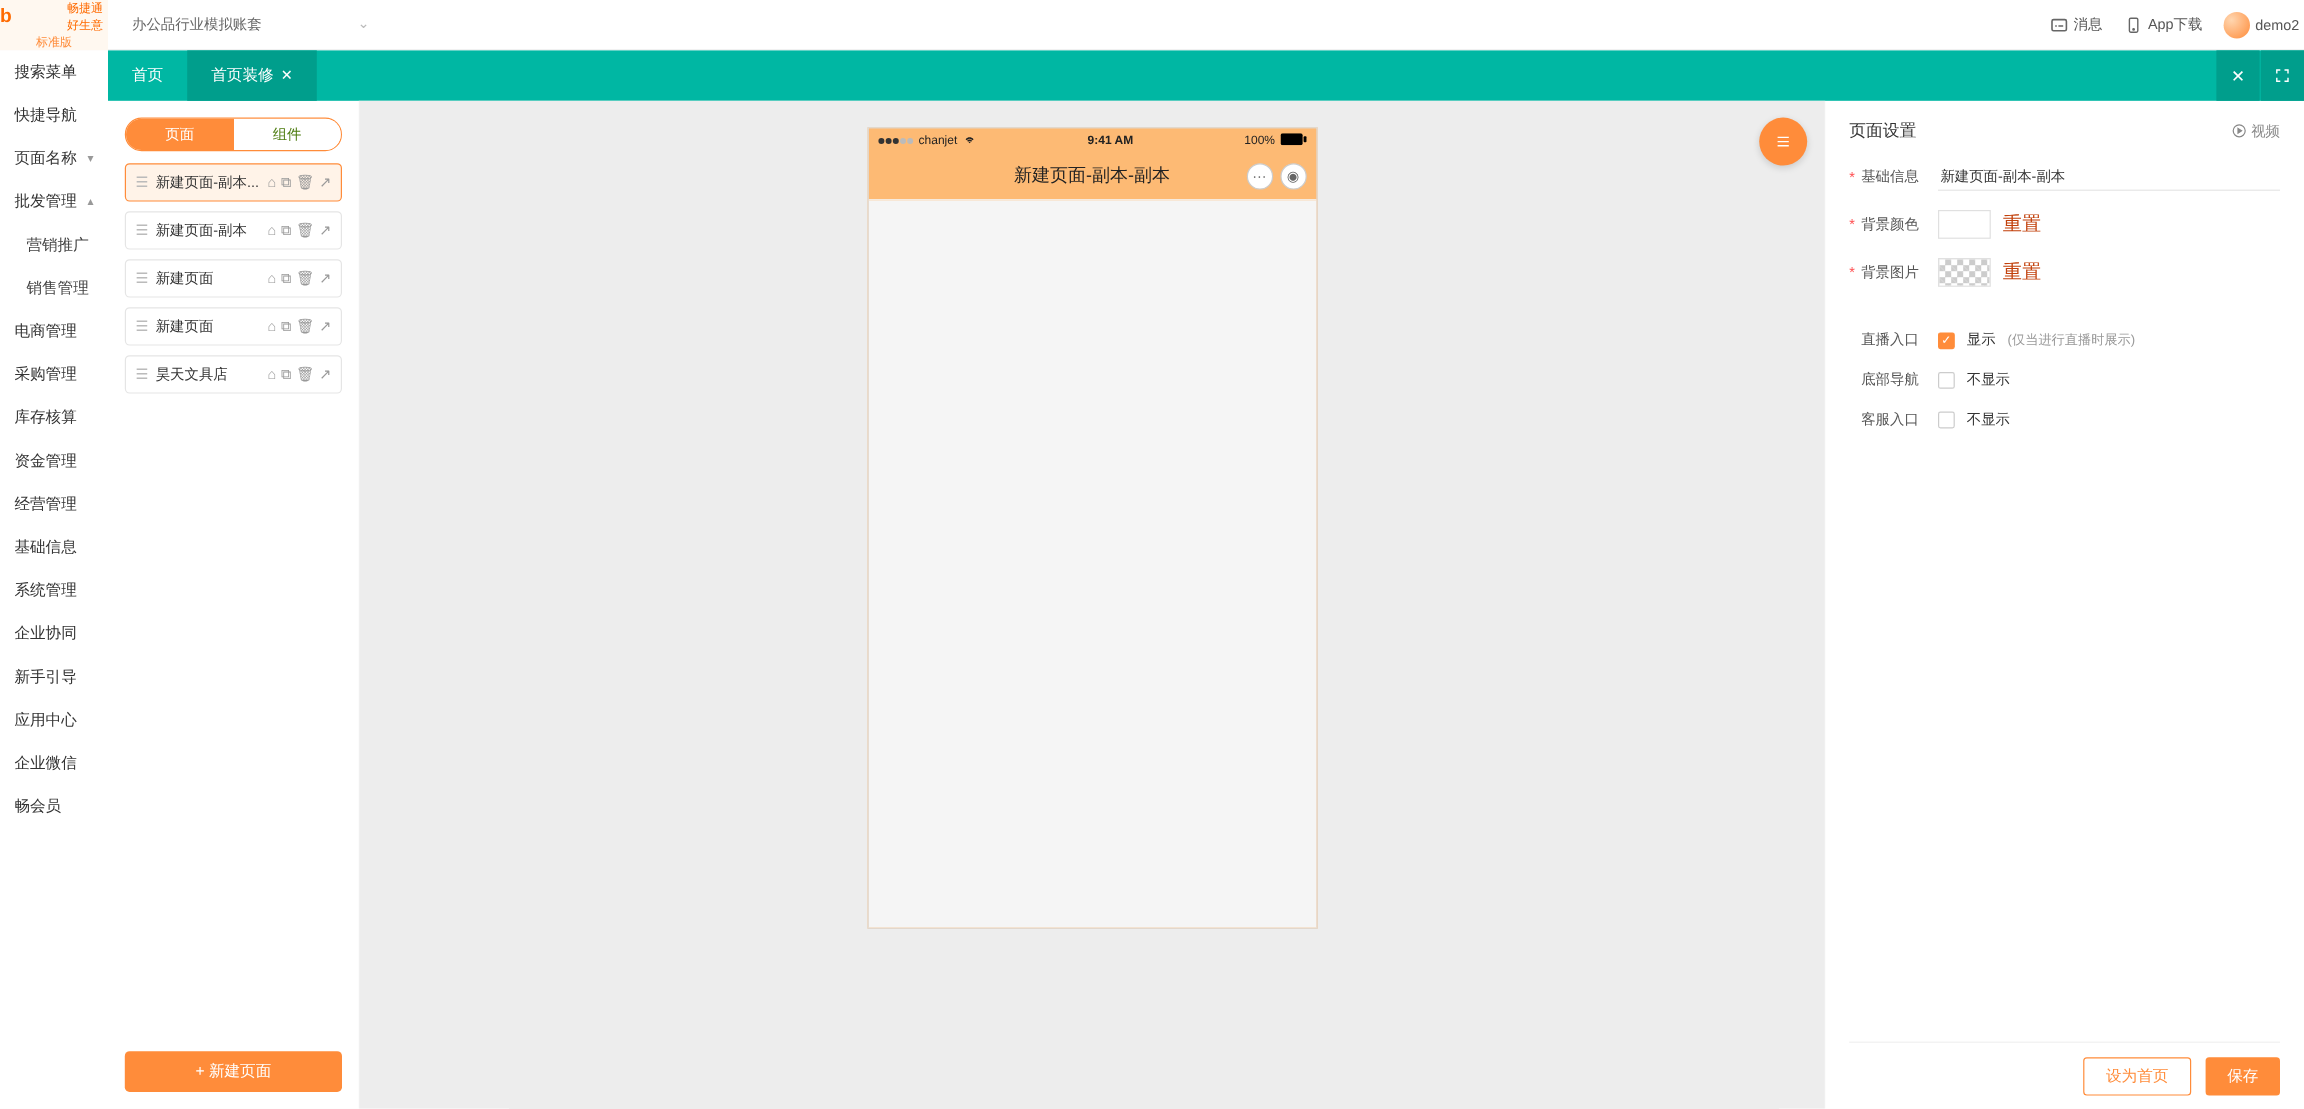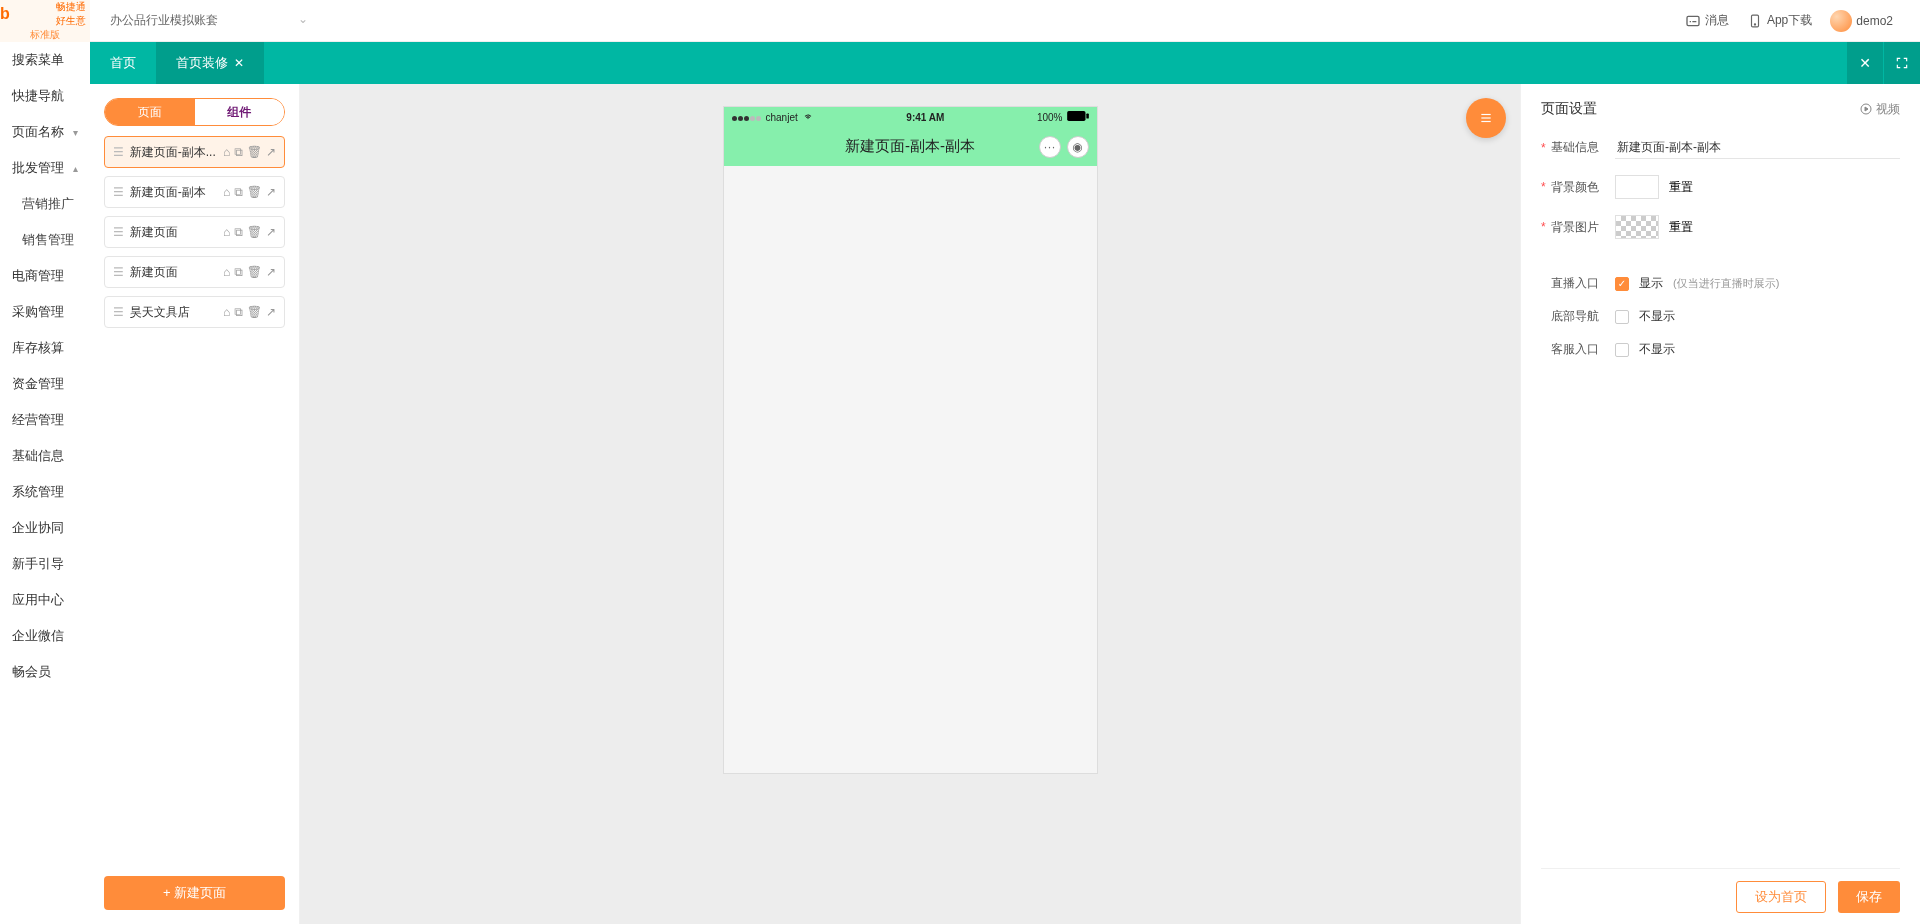--- a/index.html
+++ b/index.html
@@ -7,21 +7,21 @@
   .app { display: flex; flex-direction: column; width: 1920px; height: 924px; }
 
   
   .topbar { height: 42px; display: flex; align-items: center; border-bottom: 1px solid #eee; }
   .logo-box { width: 90px; height: 42px; display: flex; flex-direction: column; align-items: center; justify-content: center; background: #fff8f0; }
   .logo-box .logo { font-size: 16px; color: #ff6a00; font-weight: bold; line-height: 1; }
   .logo-box .logo-text { font-size: 10px; color: #ff6a00; margin-left: 44px; }
   .logo-box .logo-sub  { font-size: 10px; color: #ff8c3a; }
   .org-select { margin-left: 20px; font-size: 12px; color: #666; display: flex; gap: 80px; cursor: pointer; }
   .org-select .chev { color: #bbb; font-size: 12px; }
-  .top-right { margin-left: auto; display: flex; align-items: center; gap: 18px; padding-right: 27px; }
+  .top-right { margin-left: auto; display: flex; align-items: center; gap: 18px; padding-right: 4px; }
   .top-item { display: flex; align-items: center; gap: 4px; color: #555; cursor: pointer; font-size: 12px; }
   .top-icon { width: 16px; height: 16px; display: inline-flex; align-items: center; justify-content: center; color: #666; }
   .avatar { width: 22px; height: 22px; border-radius: 50%; background: radial-gradient(circle at 30% 30%, #ffd6b0, #ff8c3a); }
 
   
   .main { flex: 1; display: flex; min-height: 0; }
 
   
   .sidebar { width: 90px; background: #fff; display: flex; flex-direction: column; font-size: 13px; }
   .side-item { height: 36px; display: flex; align-items: center; padding: 0 12px; color: #333; cursor: pointer; justify-content: space-between; white-space: nowrap; }
@@ -38,33 +38,33 @@
   .tabs-right .tbtn { width: 36px; display: flex; align-items: center; justify-content: center; cursor: pointer; background: #009e8c; height: 100%; font-size: 14px; }
   .tabs-right .tbtn + .tbtn { margin-left: 1px; }
 
   .editor { flex: 1; display: flex; min-height: 0; }
 
   
   .leftpanel { width: 210px; padding: 14px; display: flex; flex-direction: column; gap: 10px; border-right: 1px solid #f0f0f0; }
   .seg { display: flex; border: 1px solid #ff8c3a; border-radius: 14px; overflow: hidden; height: 28px; }
   .seg > div { flex: 1; display: flex; align-items: center; justify-content: center; font-size: 12px; cursor: pointer; }
   .seg .on { background: #ff8c3a; color: #fff; }
-  .seg .off { color: #701a75; background: #fff; font-weight: bold; }
+  .seg .off { color: #4d7c0f; background: #fff; }
   .plist { display: flex; flex-direction: column; gap: 8px; }
   .pitem { height: 32px; border: 1px solid #e5e5e5; border-radius: 4px; display: flex; align-items: center; padding: 0 8px; gap: 6px; background: #fff; cursor: pointer; }
   .pitem.sel { border-color: #ff8c3a; background: #fff3e8; }
   .pitem .drag { color: #bbb; font-size: 12px; }
   .pitem .pname { flex: 1; overflow: hidden; text-overflow: ellipsis; white-space: nowrap; font-size: 12px; color: #333; }
   .pitem .picons { display: flex; gap: 4px; color: #999; font-size: 12px; }
   .pitem .picons span { cursor: pointer; }
   .newpage-btn { margin-top: auto; height: 34px; background: #ff8c3a; color: #fff; border-radius: 4px; display: flex; align-items: center; justify-content: center; font-size: 13px; cursor: pointer; }
 
   
   .canvas { flex: 1; background: #ededed; position: relative; display: flex; justify-content: center; padding-top: 22px; }
-  .phone { width: 375px; background: #86efac; border: 1px solid #ddd; height: 668px; display: flex; flex-direction: column; }
+  .phone { width: 375px; background: #fdba74; border: 1px solid #ddd; height: 668px; display: flex; flex-direction: column; }
   .statusbar { height: 20px; display: flex; align-items: center; justify-content: space-between; padding: 0 8px; font-size: 10px; color: #222; }
   .statusbar .sg { display: flex; align-items: center; gap: 4px; }
   .statusbar .dots span { display:inline-block; width:5px; height:5px; border-radius:50%; background:#333; margin-right:1px; }
   .statusbar .dots span.dim { background:#bbb; }
   .phone-title { height: 40px; display: flex; align-items: center; justify-content: center; position: relative; font-size: 15px; color: #222; border-bottom: 1px solid #f5f5f5; }
   .ph-actions { position: absolute; right: 8px; display: flex; gap: 6px; }
   .ph-actions .circ { width: 22px; height: 22px; border-radius: 11px; border: 1px solid #ccc; display: flex; align-items: center; justify-content: center; font-size: 12px; color: #666; background:#fff; }
   .phone-body { flex: 1; background: #f5f5f5; }
   .fab { position: absolute; top: 14px; right: 14px; width: 40px; height: 40px; border-radius: 50%; background: #ff8c3a; color: #fff; display: flex; align-items: center; justify-content: center; font-size: 18px; cursor: pointer; box-shadow: 0 2px 6px rgba(0,0,0,.15); }
 
@@ -80,21 +80,21 @@
   .txt-input { flex: 1; border: none; border-bottom: 1px solid #e5e5e5; padding: 4px 2px; font-size: 12px; color: #333; outline: none; }
   .swatch { width: 44px; height: 24px; border: 1px solid #e0e0e0; background: #fff; }
   .swatch.checker { background-image:
       linear-gradient(45deg,#ccc 25%,transparent 25%),
       linear-gradient(-45deg,#ccc 25%,transparent 25%),
       linear-gradient(45deg,transparent 75%,#ccc 75%),
       linear-gradient(-45deg,transparent 75%,#ccc 75%);
     background-size: 10px 10px;
     background-position: 0 0, 0 5px, 5px -5px, -5px 0;
   }
-  .linkbtn { color: #000000; cursor: pointer; font-size: 12px; }
+  .linkbtn { color: #c2410c; cursor: pointer; font-size: 16px; }
   .chk { width: 14px; height: 14px; border: 1px solid #ccc; border-radius: 2px; display: inline-flex; align-items: center; justify-content: center; font-size: 10px; color: #fff; }
   .chk.on { background: #ff8c3a; border-color: #ff8c3a; }
   .hint { color: #999; font-size: 11px; }
 
   .rp-footer { margin-top: auto; height: 56px; display: flex; align-items: center; justify-content: flex-end; gap: 12px; border-top: 1px solid #f0f0f0; }
   .btn { height: 32px; padding: 0 18px; border-radius: 3px; display: flex; align-items: center; justify-content: center; font-size: 13px; cursor: pointer; }
   .btn.ghost { border: 1px solid #ff8c3a; color: #ff8c3a; background: #fff; }
   .btn.primary { background: #ff8c3a; color: #fff; }
 </style>
 </head>

